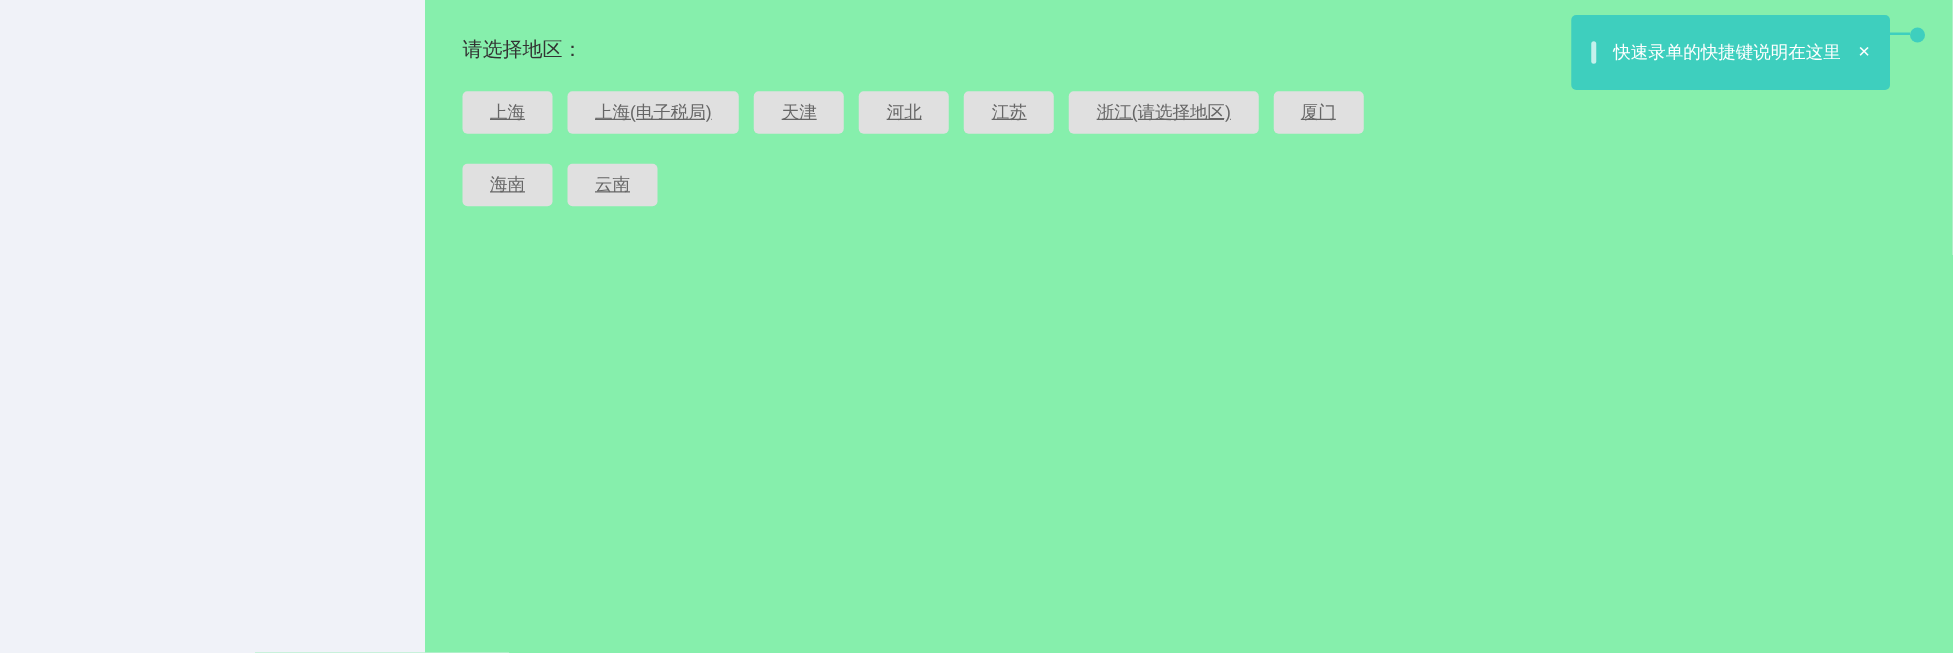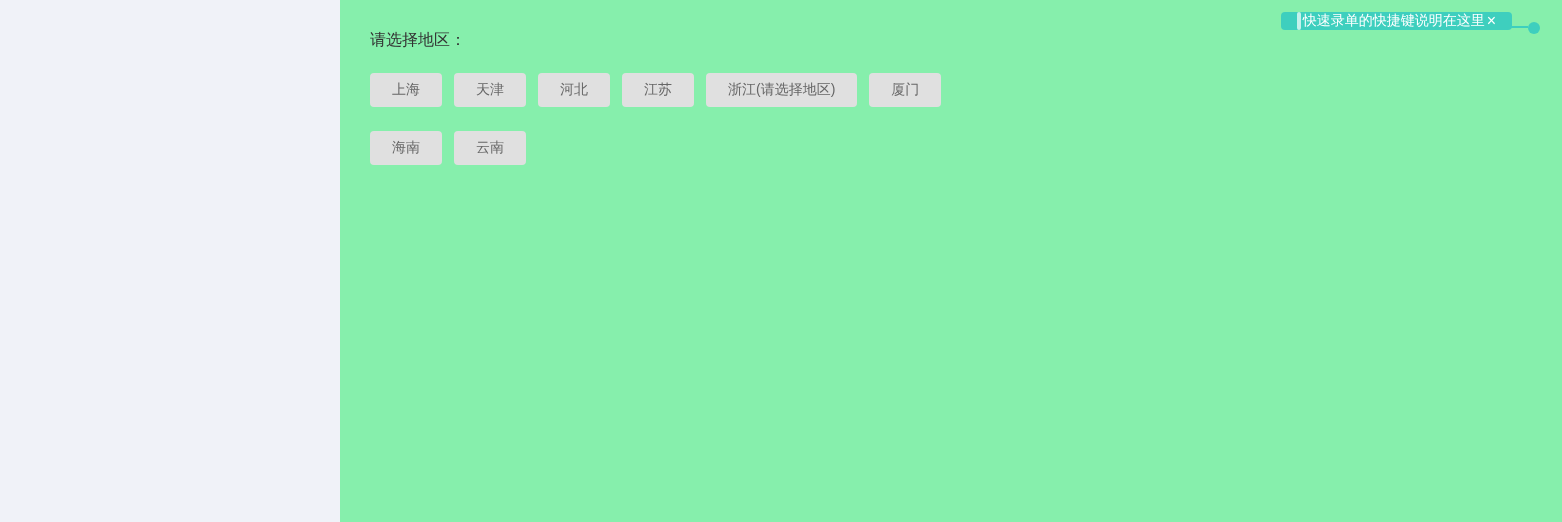--- a/index.html
+++ b/index.html
@@ -52,35 +52,36 @@
     .region-btn {
       padding: 8px 22px;
       background: #e0e0e0;
       border: none;
       border-radius: 4px;
       color: #666666;
       font-size: 14px;
       cursor: pointer;
       font-family: 'Microsoft YaHei', 'PingFang SC', sans-serif;
       white-space: nowrap;
+      text-decoration: underline;
     }
 
     
     .tooltip-banner {
       position: absolute;
       top: 12px;
       right: 50px;
       background: #3ecfbe;
       color: #ffffff;
       font-size: 14px;
-      padding: 0 16px;
+      padding: 21px 16px;
       border-radius: 4px;
       display: flex;
       align-items: center;
-      gap: 2px;
+      gap: 14px;
       white-space: nowrap;
     }
 
     .tooltip-banner .bar {
       width: 4px;
       height: 18px;
       background: rgba(255,255,255,0.7);
       border-radius: 2px;
       flex-shrink: 0;
     }
@@ -119,20 +120,21 @@
 <body>
 
 <div class="left-sidebar"></div>
 
 <div class="main-content">
   <div class="page-label">请选择地区：</div>
 
   <div class="region-buttons">
 
     <button class="region-btn">上海</button>
+    <button class="region-btn">上海(电子税局)</button>
     <button class="region-btn">天津</button>
     <button class="region-btn">河北</button>
     <button class="region-btn">江苏</button>
     <button class="region-btn">浙江(请选择地区)</button>
     <button class="region-btn">厦门</button>
 
     <div style="flex-basis: 100%; height: 0;"></div>
     <button class="region-btn">海南</button>
     <button class="region-btn">云南</button>
   </div>

